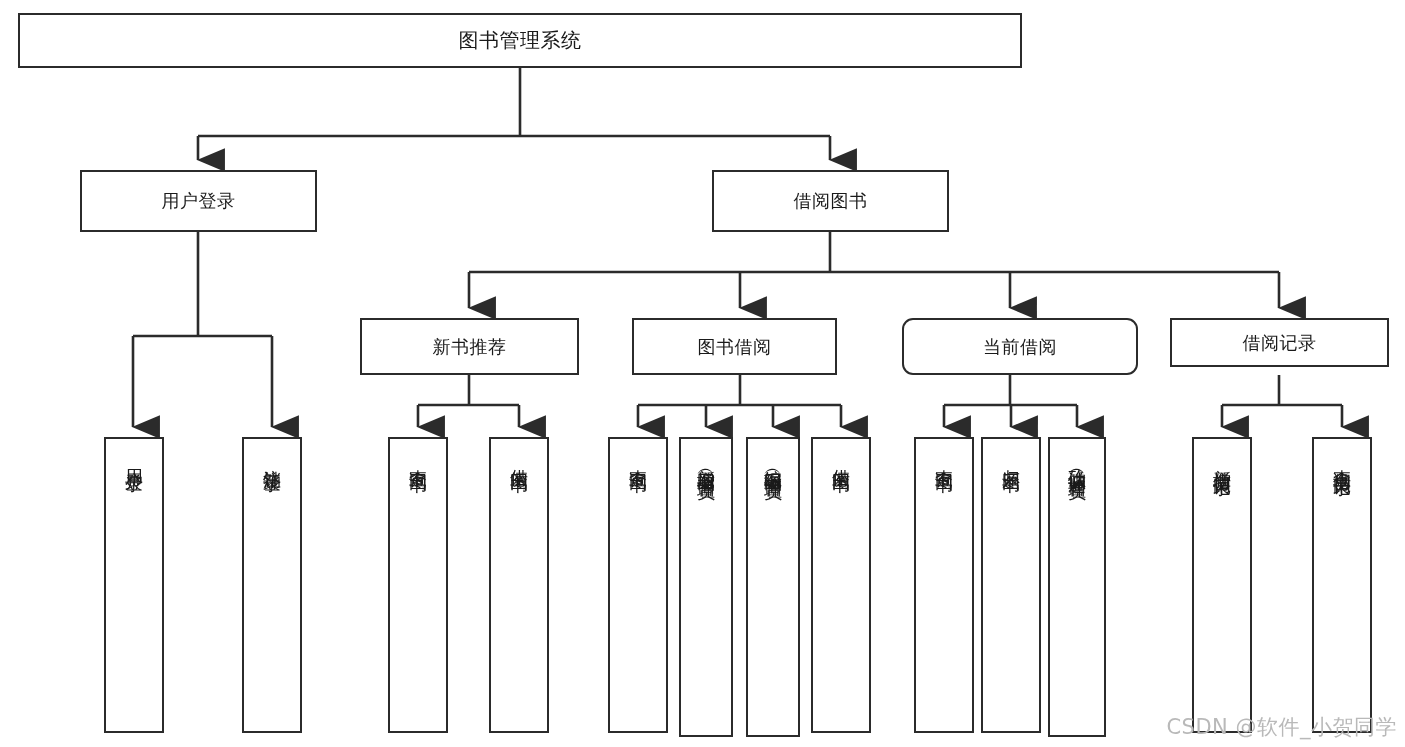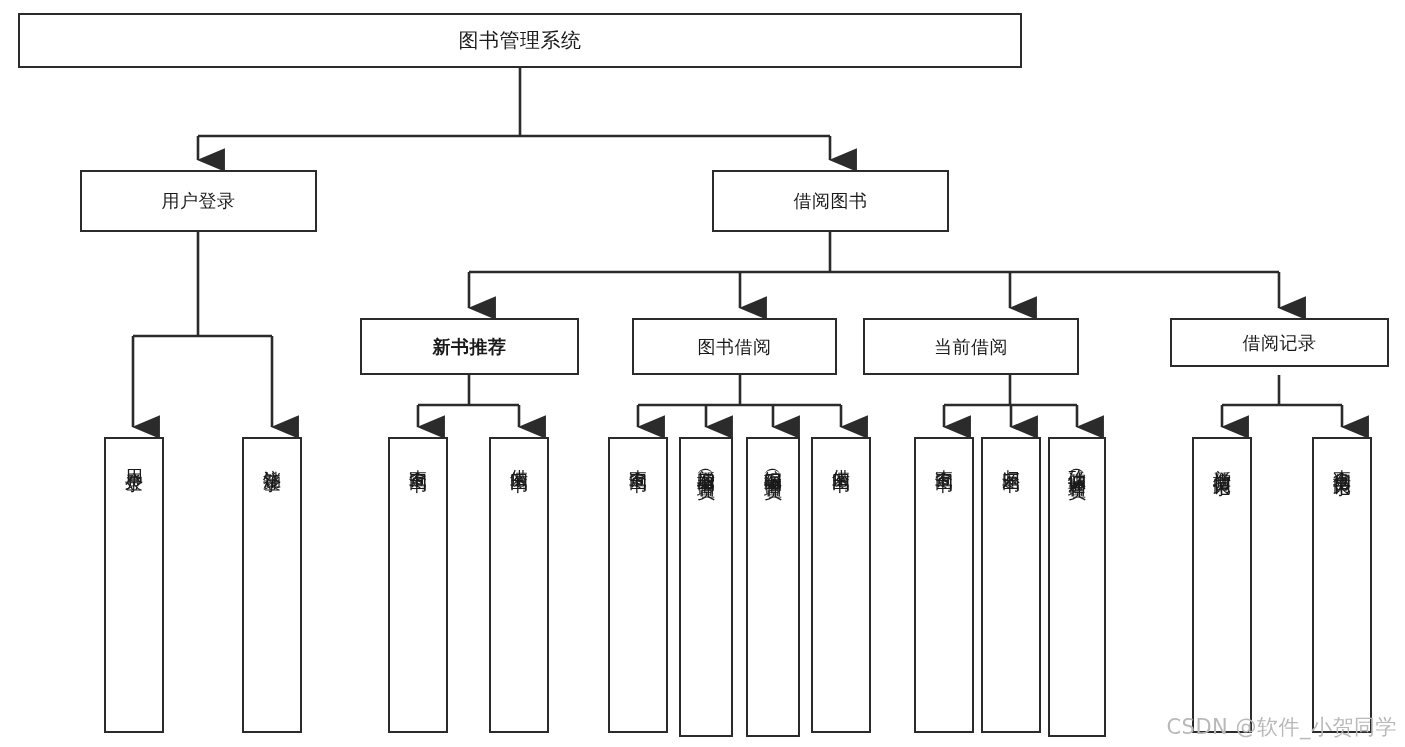--- a/index.html
+++ b/index.html
@@ -127,27 +127,27 @@
     <span class="label">图书管理系统</span>
   </div>
 
   <div class="node" style="left:80px; top:170px; width:237px; height:62px;">
     <span class="label">用户登录</span>
   </div>
   <div class="node" style="left:712px; top:170px; width:237px; height:62px;">
     <span class="label">借阅图书</span>
   </div>
 
-  <div class="node" style="left:360px; top:318px; width:219px; height:57px;font-weight:bold;">
+  <div class="node" style="left:360px; top:318px; width:219px; height:57px;">
     <span class="label">新书推荐</span>
   </div>
   <div class="node" style="left:632px; top:318px; width:205px; height:57px;">
     <span class="label">图书借阅</span>
   </div>
-  <div class="node" style="left:863px; top:318px; width:216px; height:57px;">
+  <div class="node" style="left:902px; top:318px; width:236px; height:57px;border-radius:11px;">
     <span class="label">当前借阅</span>
   </div>
   <div class="node" style="left:1170px; top:318px; width:219px; height:49px;">
     <span class="label">借阅记录</span>
   </div>
 
   <div class="node vertical" style="left:104px; top:437px; width:60px; height:296px;">
     <span class="label">用户登录</span>
   </div>
   <div class="node vertical" style="left:242px; top:437px; width:60px; height:296px;">

